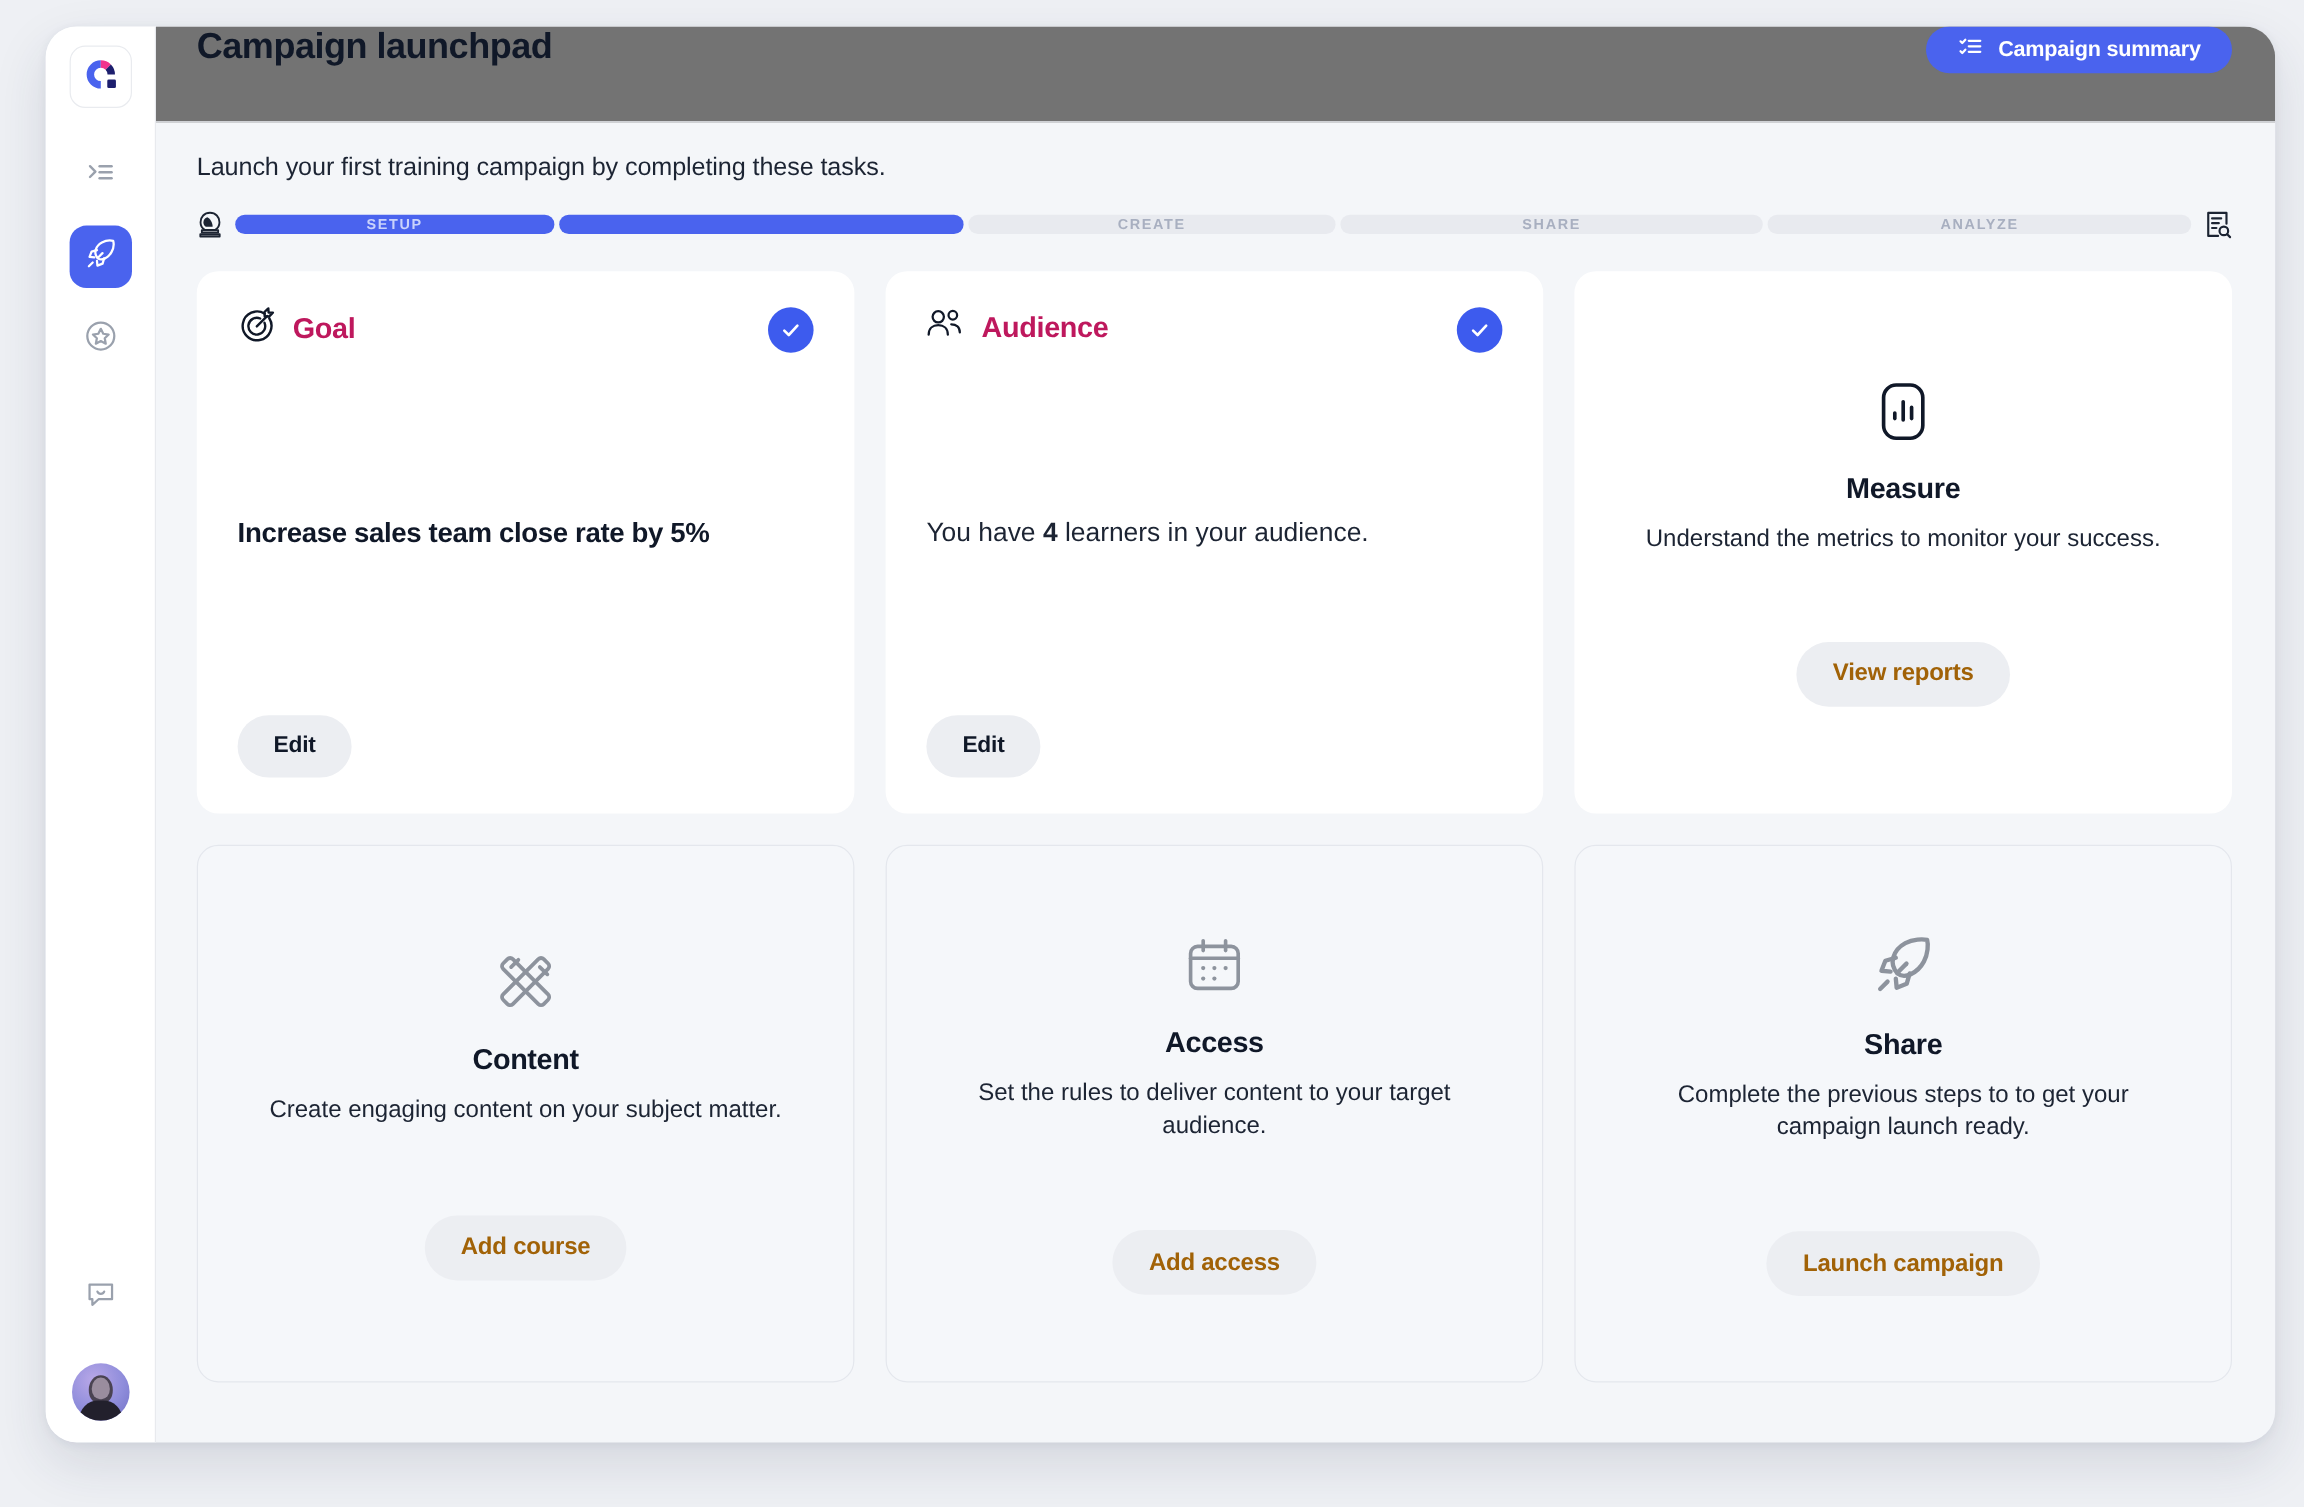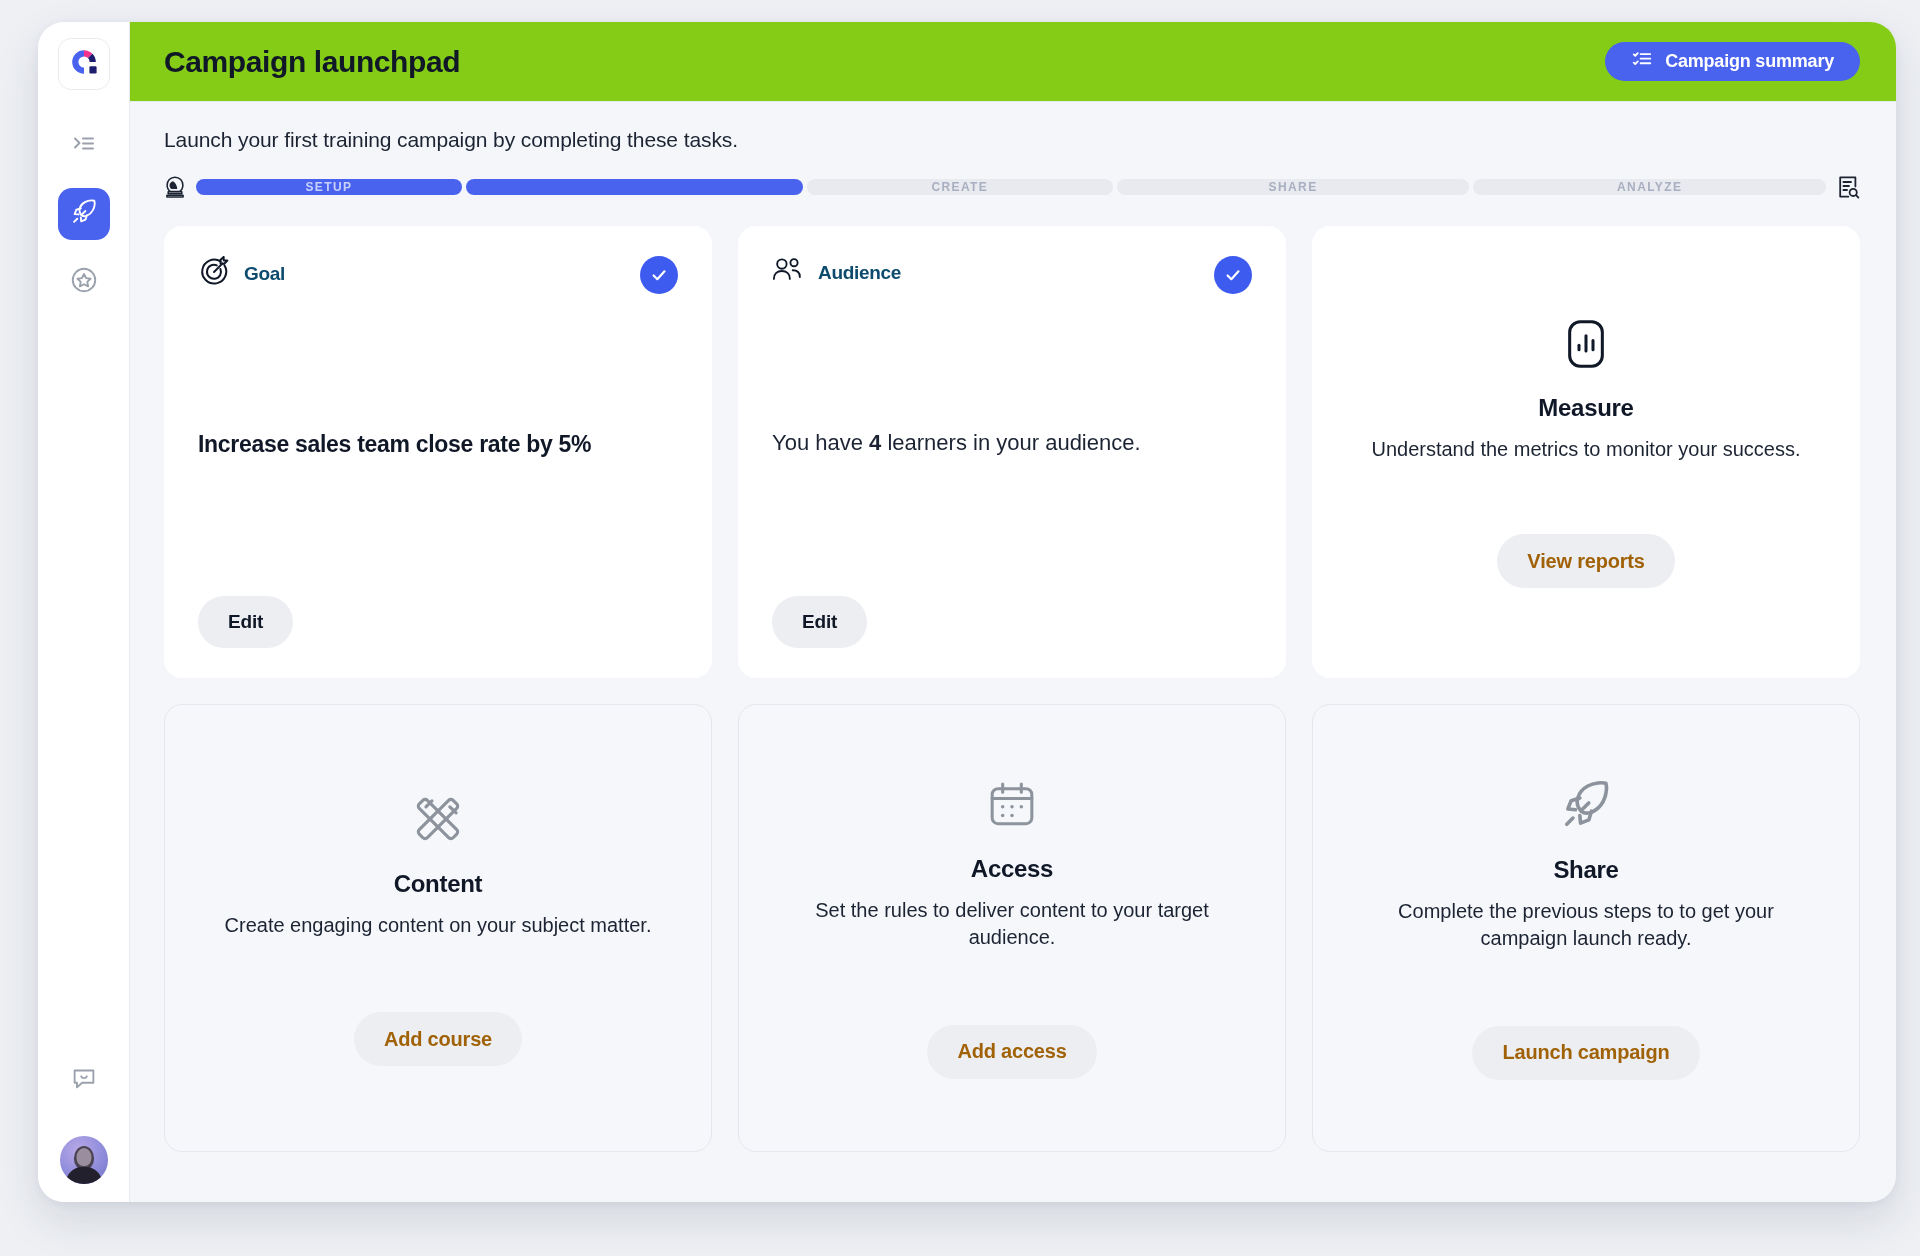--- a/index.html
+++ b/index.html
@@ -61,23 +61,23 @@
   .avatar .body {
     position: absolute; left: 50%; bottom: 0;
     transform: translateX(-50%);
     width: 36px; height: 17px; border-radius: 16px 16px 0 0;
     background: #22202c;
   }
   
   .main { flex: 1 1 auto; display: flex; flex-direction: column; min-width: 0; }
   .topbar {
     height: 80px; flex: 0 0 80px;
-    background: #84cc16;
+    background: #737373;
     border-bottom: 1px solid #e6e9ee;
-    display: flex; align-items: center;
+    display: flex; 
     padding: 0 36px 0 34px;
   }
   .page-title {
     font-size: 30px; font-weight: 700; color: #101828;
     letter-spacing: -0.4px;
   }
   .topbar-spacer { flex: 1 1 auto; }
   .summary-btn {
     display: inline-flex; align-items: center; gap: 12px;
     height: 39px; padding: 0 26px; border: none; border-radius: 26px;
@@ -118,21 +118,21 @@
     padding: 30px 34px; position: relative;
     display: flex; flex-direction: column;
   }
   .card.ghost {
     background: #f5f7fa; border: 1px solid #e4e7ed;
     align-items: center; justify-content: center; text-align: center;
     padding: 20px 40px;
   }
   .card-head { display: flex; align-items: center; gap: 14px; }
   .card-head h3 {
-    font-size: 19px; font-weight: 700; color: #0c4a6e; letter-spacing: -0.3px;
+    font-size: 24px; font-weight: 700; color: #be185d; letter-spacing: -0.3px;
   }
   .check {
     position: absolute; top: 30px; right: 34px;
     width: 38px; height: 38px; border-radius: 50%;
     background: #3d5bee; display: flex; align-items: center; justify-content: center;
   }
   .card-body { flex: 1 1 auto; display: flex; align-items: center; }
   .goal-text {
     font-size: 23px; font-weight: 700; color: #101828; letter-spacing: -0.3px;
   }

